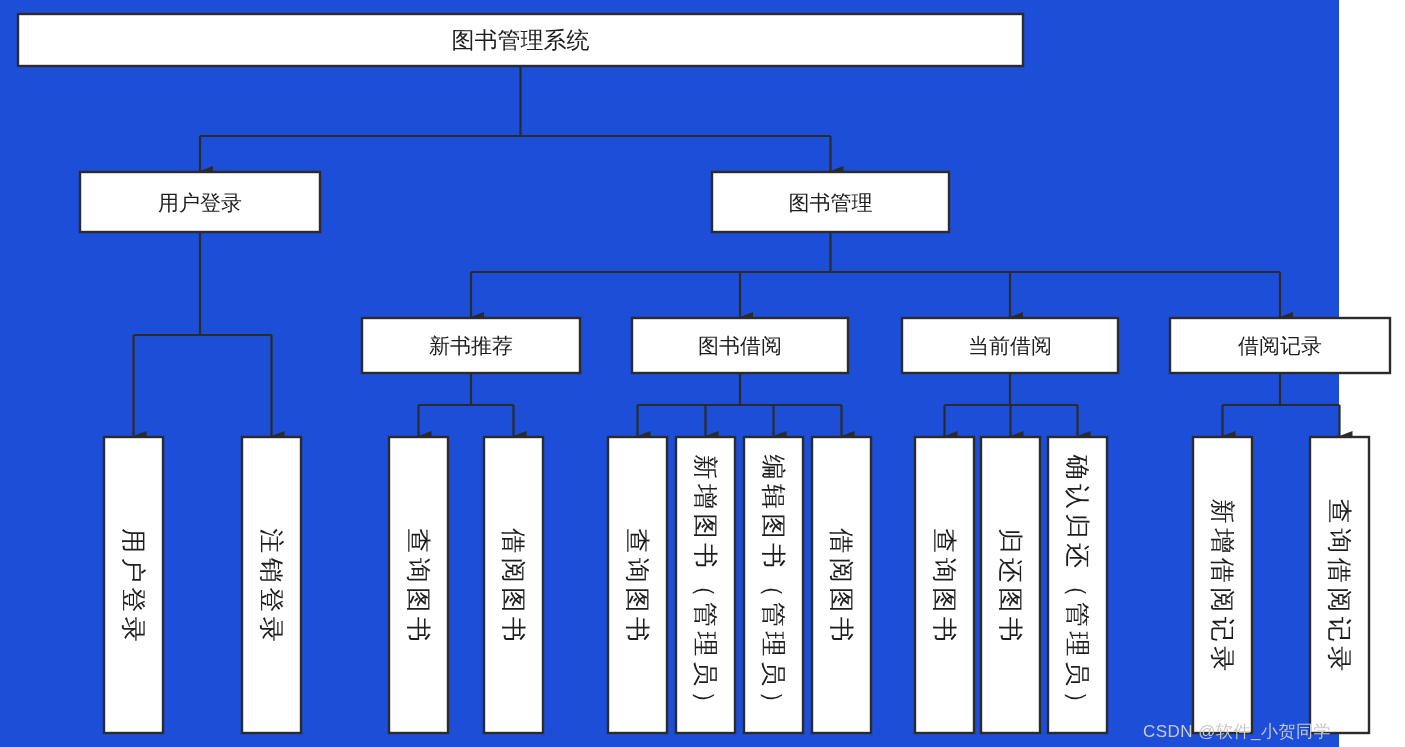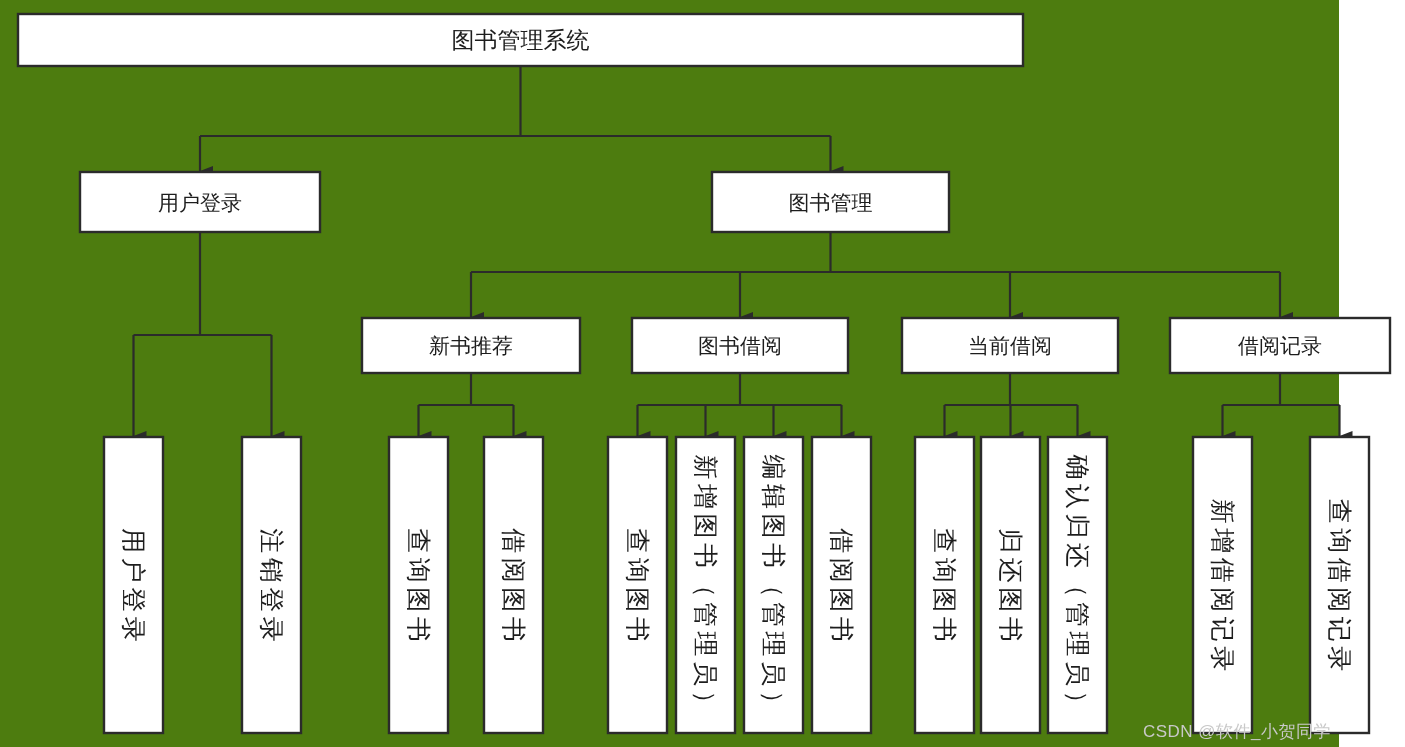--- a/index.html
+++ b/index.html
@@ -1,21 +1,21 @@
 <!DOCTYPE html>
 <html><head>
 <meta charset="utf-8">
 <style>
   html,body{margin:0;padding:0;background:#ffffff;}
   body{
     width:1405px;height:747px;
     font-family:"Liberation Sans","DejaVu Sans",sans-serif;
     overflow:hidden;
   }
-  #canvas{position:relative;width:1339px;height:747px;background:#4d7c0f;}
+  #canvas{position:relative;width:1339px;height:747px;background:#1d4ed8;}
   svg#diagram{position:absolute;left:0;top:0;width:1405px;height:747px;}
   .node-label{
     font-family:"Liberation Sans","DejaVu Sans",sans-serif;
     fill:#1d1d1d;
   }
   .watermark{
     position:absolute;
     right:8px;
     bottom:4px;
     font-family:"Liberation Sans","DejaVu Sans",sans-serif;

